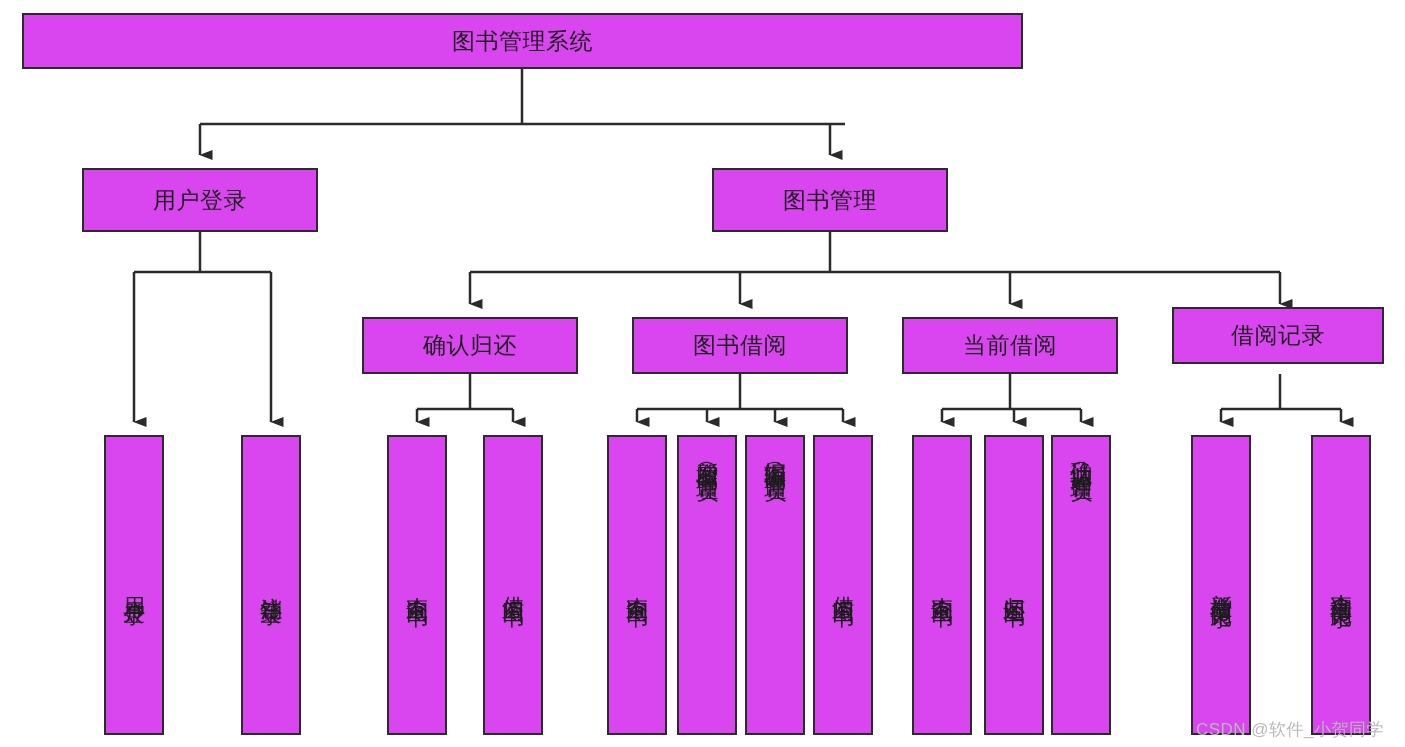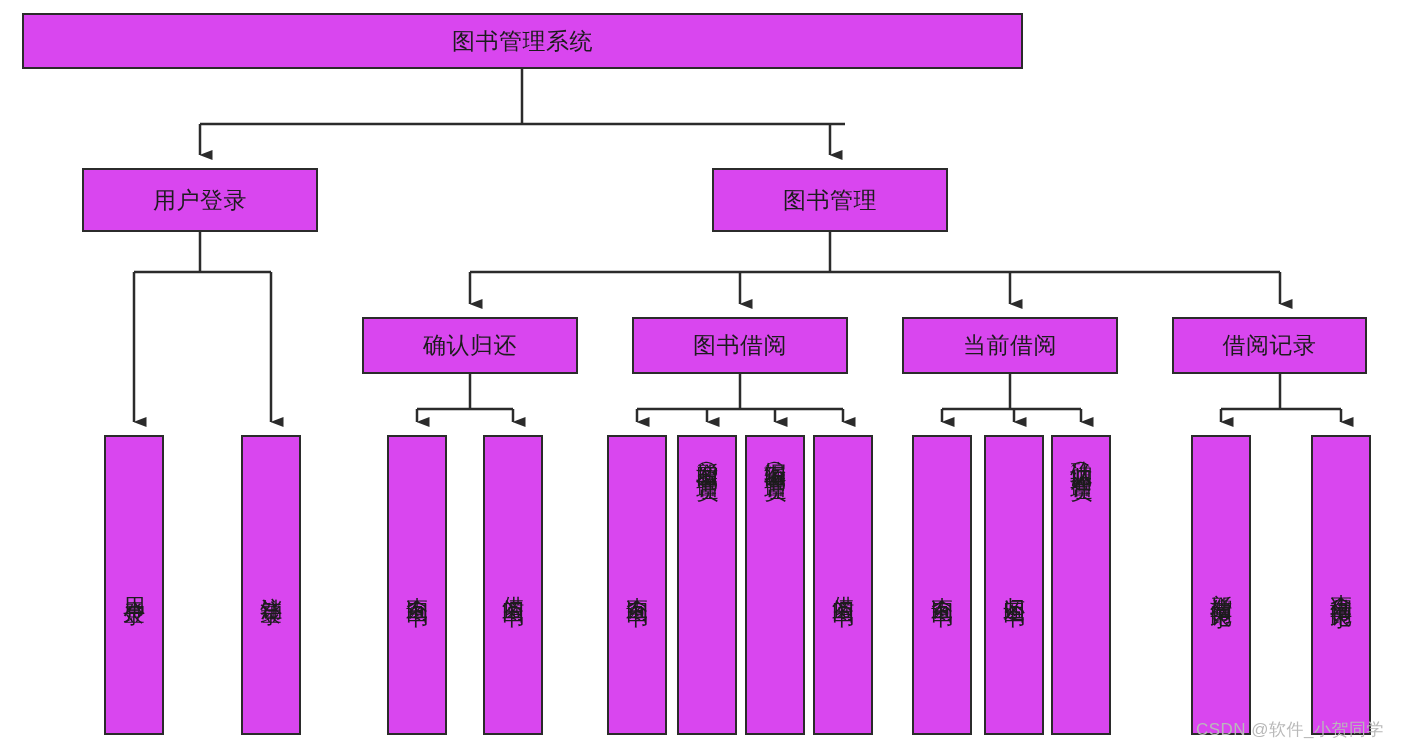--- a/index.html
+++ b/index.html
@@ -136,21 +136,21 @@
 
   <div class="node" style="left:362px; top:317px; width:216px; height:57px;">
     <span class="lbl">确认归还</span>
   </div>
   <div class="node" style="left:632px; top:317px; width:216px; height:57px;">
     <span class="lbl">图书借阅</span>
   </div>
   <div class="node" style="left:902px; top:317px; width:216px; height:57px;">
     <span class="lbl">当前借阅</span>
   </div>
-  <div class="node" style="left:1172px; top:317px; width:195px; height:57px;">
+  <div class="node" style="left:1172px; top:307px; width:212px; height:57px;">
     <span class="lbl">借阅记录</span>
   </div>
 
   <div class="node vert centered" style="left:104px; top:435px; width:60px; height:300px;">
     <span class="lbl">用户登录</span>
   </div>
   <div class="node vert centered" style="left:241px; top:435px; width:60px; height:300px;">
     <span class="lbl">注销登录</span>
   </div>
   <div class="node vert centered" style="left:387px; top:435px; width:60px; height:300px;">

